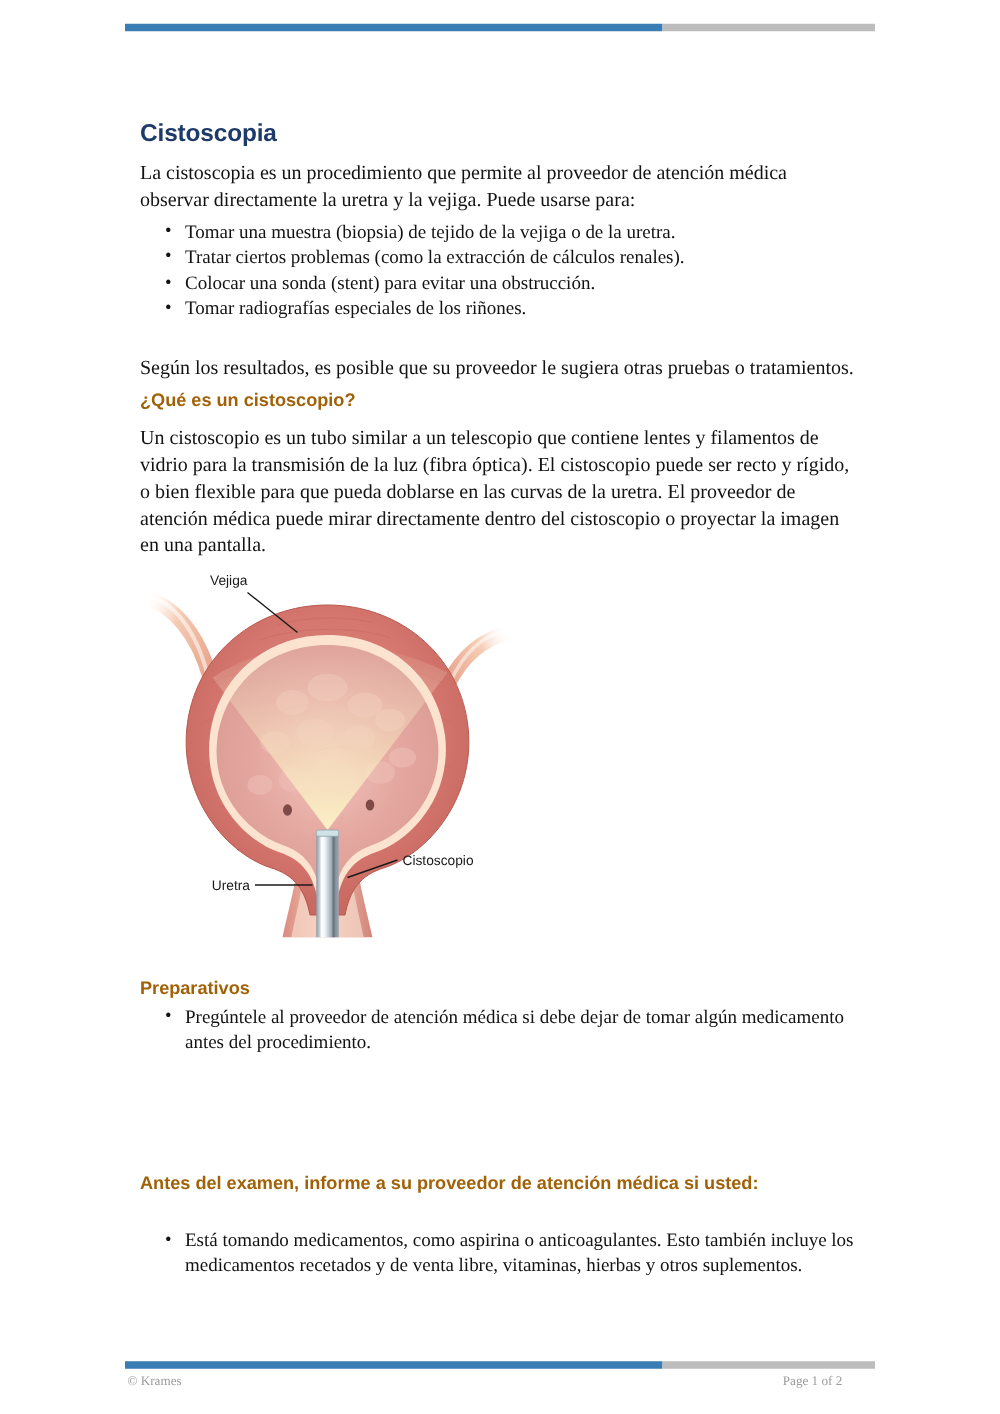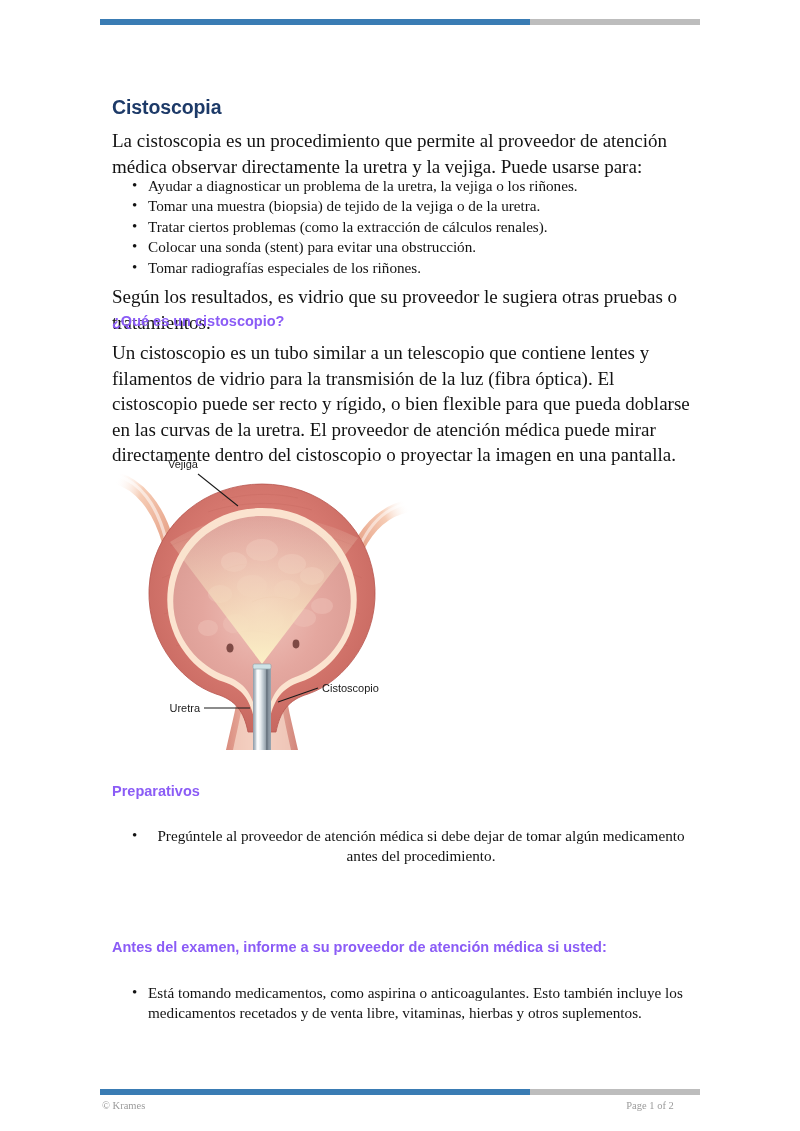--- a/index.html
+++ b/index.html
@@ -54,31 +54,31 @@
     position: absolute;
     top: 96px;
     left: 0;
     letter-spacing: -0.1px;
   }
 
   h2.section-title {
     font-family: "Liberation Sans", sans-serif;
     font-size: 14.5px;
     font-weight: bold;
-    color: #8b5cf6;
+    color: #a16207;
     margin: 0;
     padding: 0;
     position: absolute;
     left: 0;
     line-height: 1.33;
   }
 
   p.body-text {
     font-family: "Liberation Serif", serif;
-    font-size: 19px;
+    font-size: 16px;
     line-height: 1.345;
     margin: 0;
     padding: 0;
     position: absolute;
     left: 0;
     color: #131313;
   }
 
   ul.bullets {
     position: absolute;
@@ -140,28 +140,27 @@
   <div class="seg-gray"></div>
 </div>
 
 <div class="page">
 
   <h1 class="doc-title">Cistoscopia</h1>
 
   <p class="body-text" style="top:128px; width:570px;">La cistoscopia es un procedimiento que permite al proveedor de atención médica observar directamente la uretra y la vejiga. Puede usarse para:</p>
 
   <ul class="bullets" style="top:176px; width:560px;">
-    <li>Ayudar a diagnosticar un problema de la uretra, la vejiga o los riñones.</li>
     <li>Tomar una muestra (biopsia) de tejido de la vejiga o de la uretra.</li>
     <li>Tratar ciertos problemas (como la extracción de cálculos renales).</li>
     <li>Colocar una sonda (stent) para evitar una obstrucción.</li>
     <li>Tomar radiografías especiales de los riñones.</li>
   </ul>
 
-  <p class="body-text" style="top:284px; width:578px;">Según los resultados, es vidrio que su proveedor le sugiera otras pruebas o tratamientos.</p>
+  <p class="body-text" style="top:284px; width:578px;">Según los resultados, es posible que su proveedor le sugiera otras pruebas o tratamientos.</p>
 
   <h2 class="section-title" style="top:312px;">¿Qué es un cistoscopio?</h2>
 
   <p class="body-text" style="top:340px; width:578px;">Un cistoscopio es un tubo similar a un telescopio que contiene lentes y filamentos de vidrio para la transmisión de la luz (fibra óptica). El cistoscopio puede ser recto y rígido, o bien flexible para que pueda doblarse en las curvas de la uretra. El proveedor de atención médica puede mirar directamente dentro del cistoscopio o proyectar la imagen en una pantalla.</p>
 
   <div class="figure">
     <svg width="300" height="300" viewBox="0 0 300 300" xmlns="http://www.w3.org/2000/svg">
       <defs>
         <radialGradient id="wallGrad" cx="50%" cy="42%" r="62%">
           <stop offset="0%" stop-color="#dd8a80"></stop>
@@ -290,21 +289,21 @@
         <text class="fig-label" x="210" y="242">Cistoscopio</text>
 
         <line x1="92" y1="258" x2="138" y2="258" stroke="#1a1a1a" stroke-width="1.1"></line>
         <text class="fig-label" x="88" y="262" text-anchor="end">Uretra</text>
       </g>
     </svg>
   </div>
 
   <h2 class="section-title" style="top:782px;">Preparativos</h2>
 
-  <ul class="bullets" style="top:826px; width:546px;text-align:center;">
+  <ul class="bullets" style="top:804px; width:546px;">
     <li>Pregúntele al proveedor de atención médica si debe dejar de tomar algún medicamento antes del procedimiento.</li>
   </ul>
 
   <h2 class="section-title" style="top:938px; width:540px;">Antes del examen, informe a su proveedor de atención médica si usted:</h2>
 
   <ul class="bullets" style="top:983px; width:552px;">
     <li>Está tomando medicamentos, como aspirina o anticoagulantes. Esto también incluye los medicamentos recetados y de venta libre, vitaminas, hierbas y otros suplementos.</li>
   </ul>
 
 </div>

